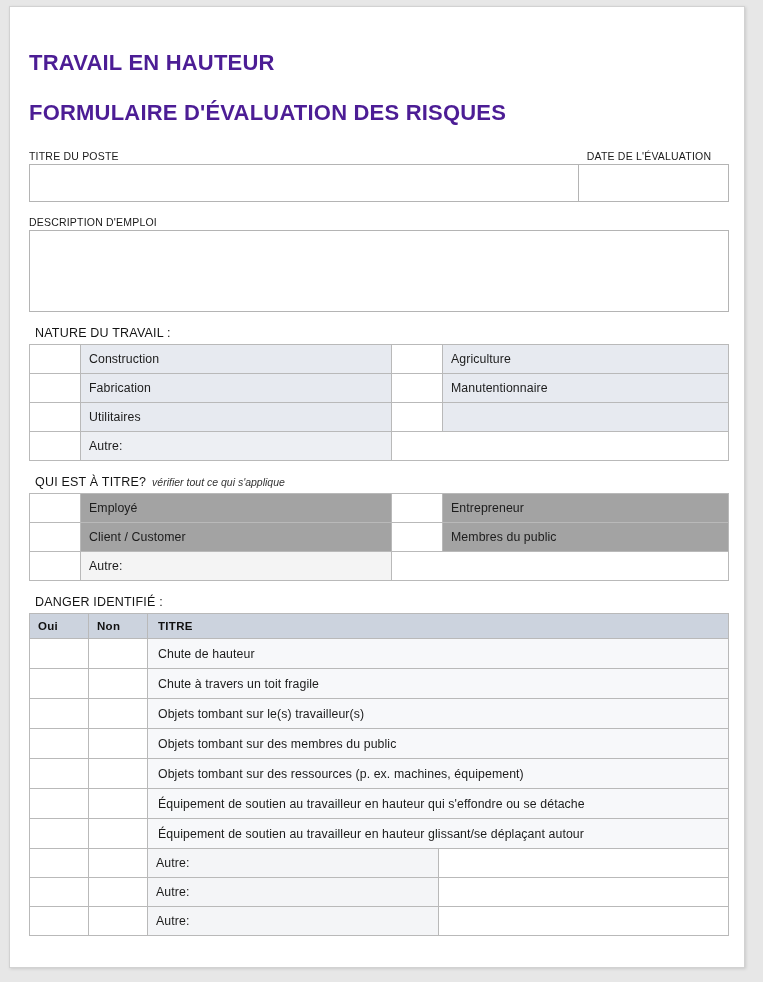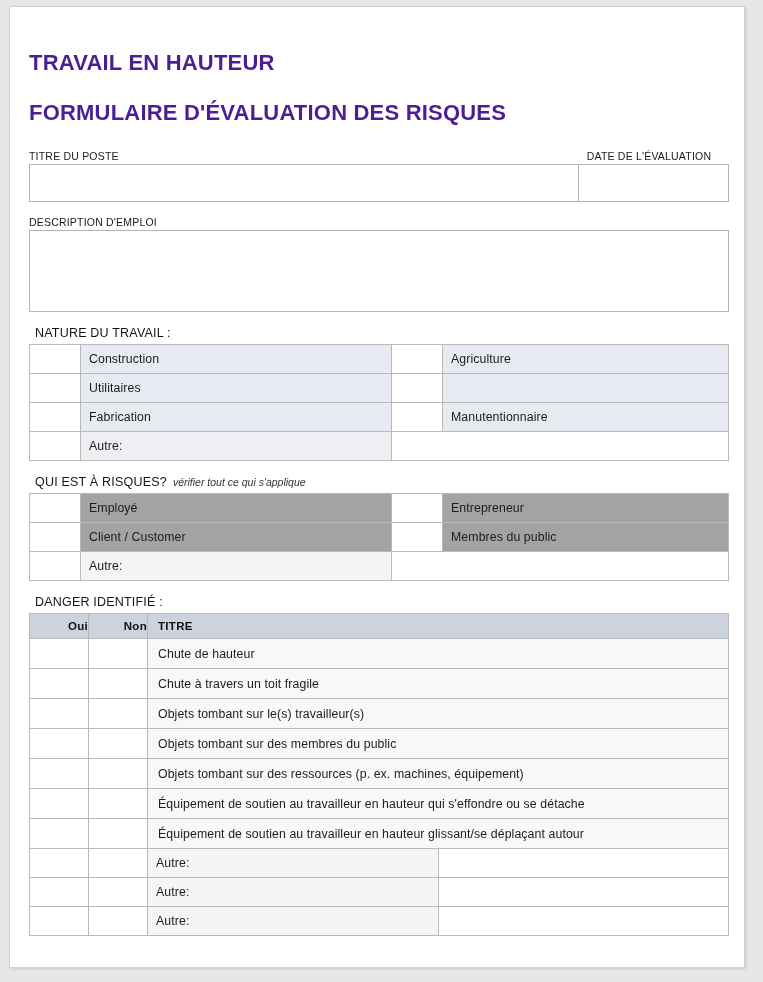--- a/index.html
+++ b/index.html
@@ -122,21 +122,21 @@
   .t-risk td.other-in { background: #ffffff; }
 
   
   table.t-danger { width: 700px; }
   table.t-danger td.hd {
     background: #ccd3de;
     font-weight: bold;
     font-size: 11.5px;
     color: #111111;
     height: 24px;
-    text-align: right;
+    text-align: left;
     letter-spacing: 0.3px;
   }
   table.t-danger td.hd.hd-danger {
     text-align: left;
     padding-left: 10px;
   }
   table.t-danger td.yn { width: 50px; background: #ffffff; padding: 0; }
   table.t-danger td.dg {
     background: #f7f8fa;
     height: 29px;
@@ -178,40 +178,40 @@
     <table class="grid t-nature">
       <tbody>
           <tr>
         <td class="tick"></td>
         <td class="opt" style="width:302px;">Construction</td>
         <td class="tick"></td>
         <td class="opt">Agriculture</td>
       </tr>
       <tr>
         <td class="tick"></td>
+        <td class="opt">Fabrication</td>
+        <td class="tick"></td>
+        <td class="opt">Manutentionnaire</td>
+      </tr>
+      <tr>
+        <td class="tick"></td>
         <td class="opt">Utilitaires</td>
         <td class="tick"></td>
         <td class="opt"></td>
-      </tr>
-      <tr>
-        <td class="tick"></td>
-        <td class="opt">Fabrication</td>
-        <td class="tick"></td>
-        <td class="opt">Manutentionnaire</td>
       </tr>
       <tr>
         <td class="tick"></td>
         <td class="other-lb">Autre:</td>
         <td class="other-in" colspan="2"></td>
       </tr>
     </tbody>
       </table>
 
     <div class="section-head">
-      <span>QUI EST À RISQUES?</span><span class="hint">vérifier tout ce qui s'applique</span>
+      <span>QUI EST À TITRE?</span><span class="hint">vérifier tout ce qui s'applique</span>
     </div>
     <table class="grid t-risk">
       <tbody>
           <tr>
         <td class="tick"></td>
         <td class="opt" style="width:302px;">Employé</td>
         <td class="tick"></td>
         <td class="opt">Entrepreneur</td>
       </tr>
       <tr>

